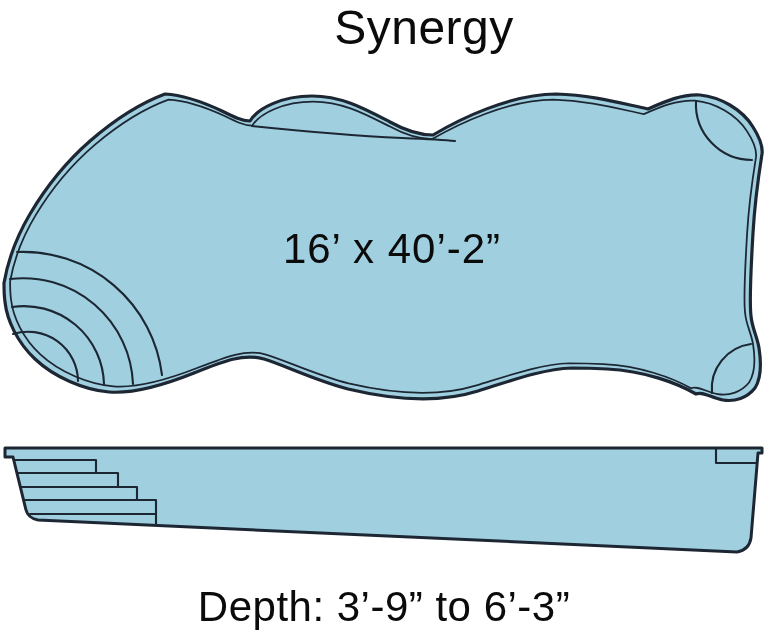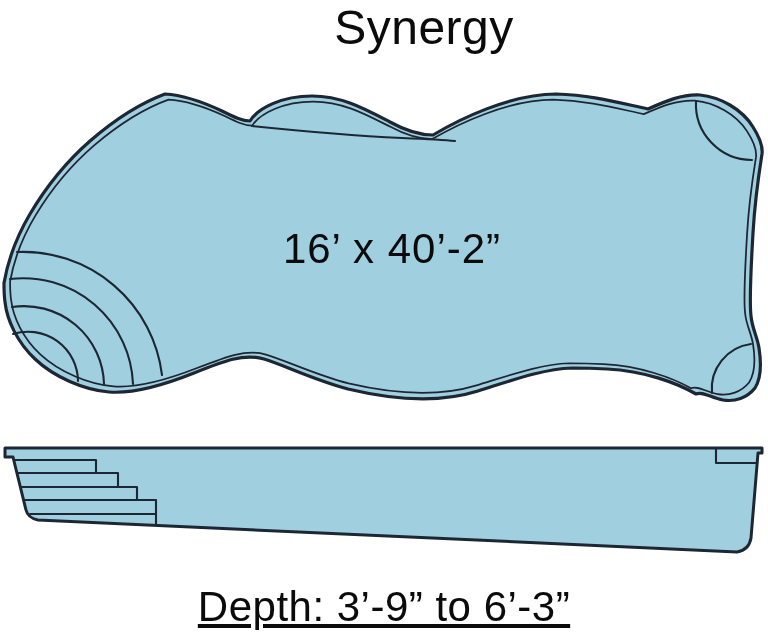--- a/index.html
+++ b/index.html
@@ -24,21 +24,21 @@
   .sideview-svg{position:absolute;left:0;top:440px;width:768px;height:125px;}
   .dim-label{
     position:absolute;top:226px;left:0;width:768px;
     text-align:center;font-size:42px;line-height:46px;
     font-weight:400;letter-spacing:1px;color:var(--label-text);
     transform:translateX(8px);
   }
   .depth-label{
     position:absolute;top:583px;left:0;width:768px;
     text-align:center;font-size:42px;line-height:48px;
-    font-weight:400;letter-spacing:.5px;color:var(--label-text);text-decoration:underline;
+    font-weight:400;letter-spacing:.5px;color:var(--label-text);
   }
   .pool-shape{fill:var(--pool-fill);stroke:var(--pool-outline);stroke-width:3.2;stroke-linejoin:round;}
   .pool-line{fill:none;stroke:var(--pool-outline);stroke-linejoin:round;stroke-linecap:round;}
   .w-thin{stroke-width:1.8;}
   .w-mid{stroke-width:2.1;}
   .side-shape{fill:var(--pool-fill);stroke:var(--pool-outline);stroke-width:3;stroke-linejoin:round;}
 </style>
 </head>
 <body>
 

